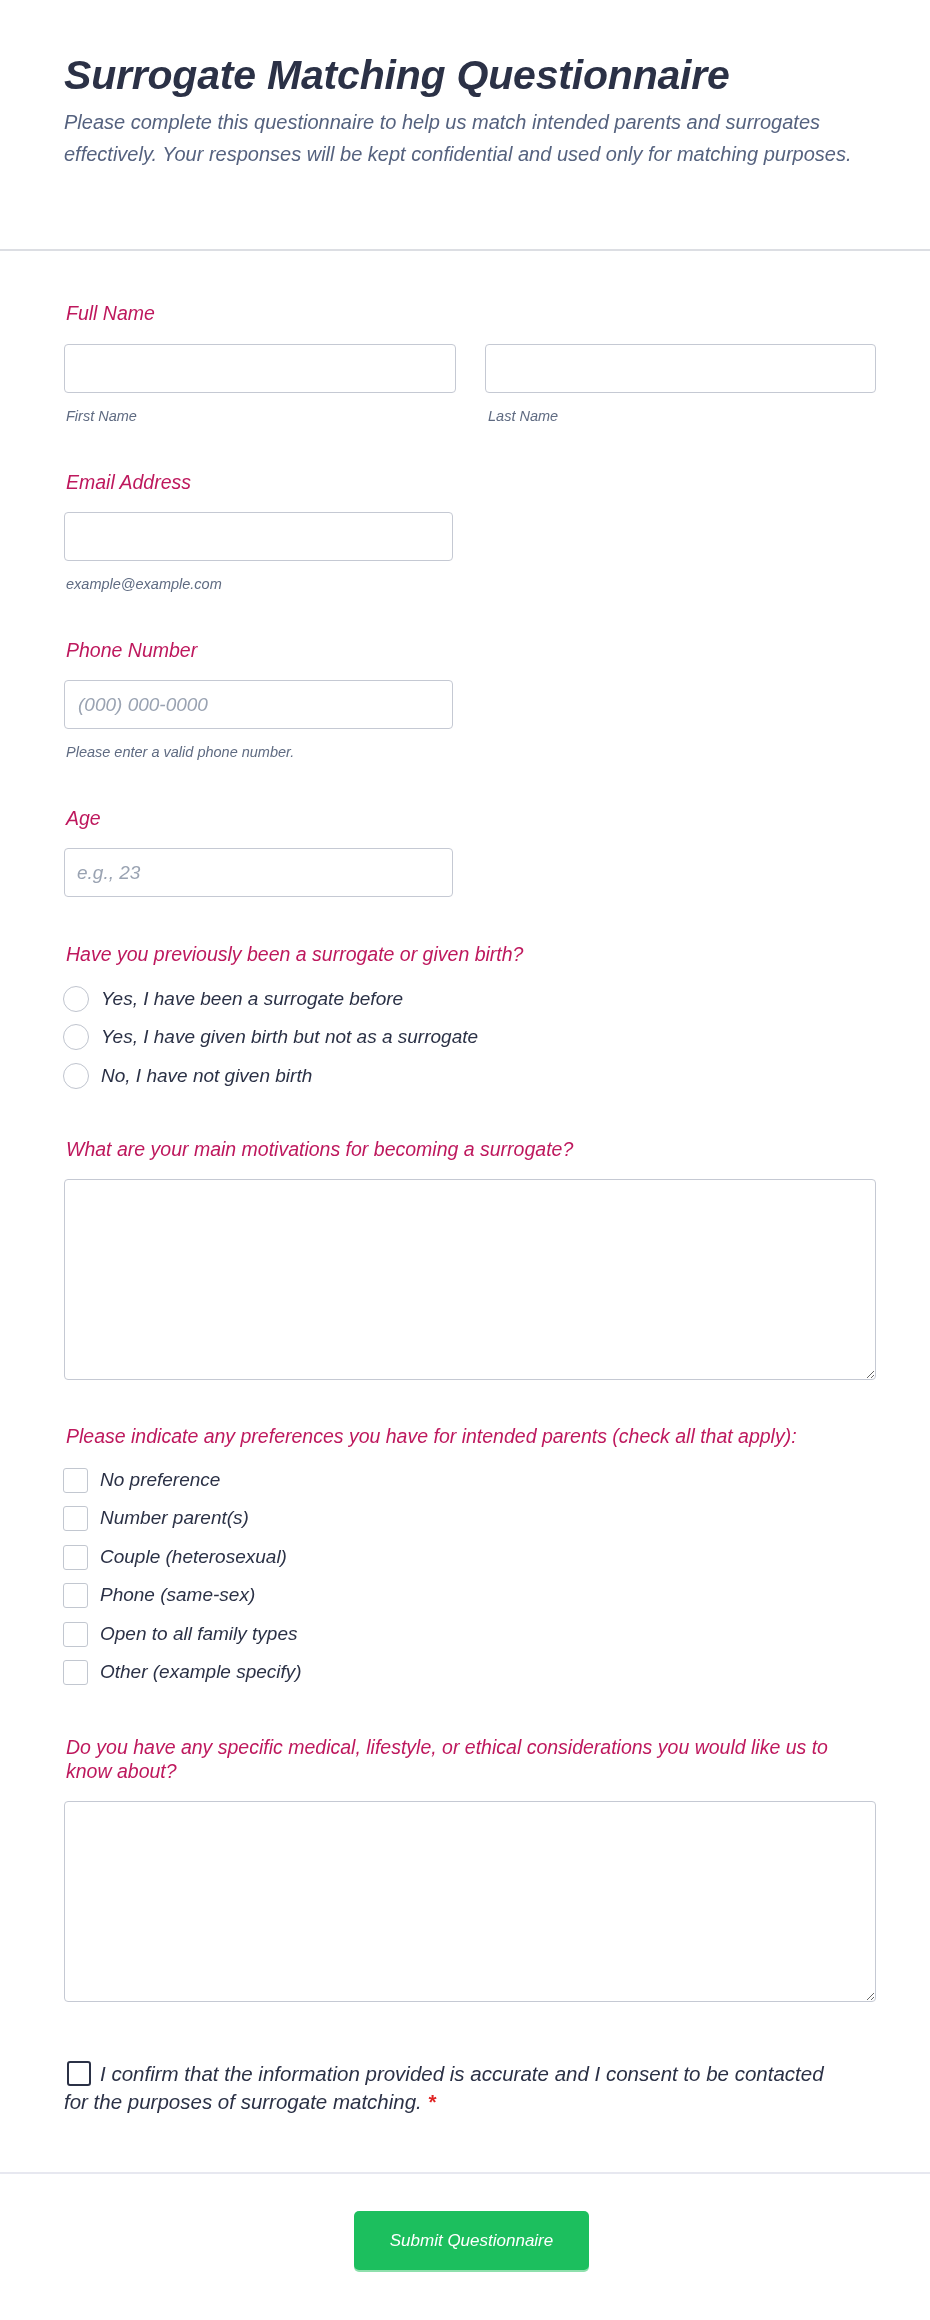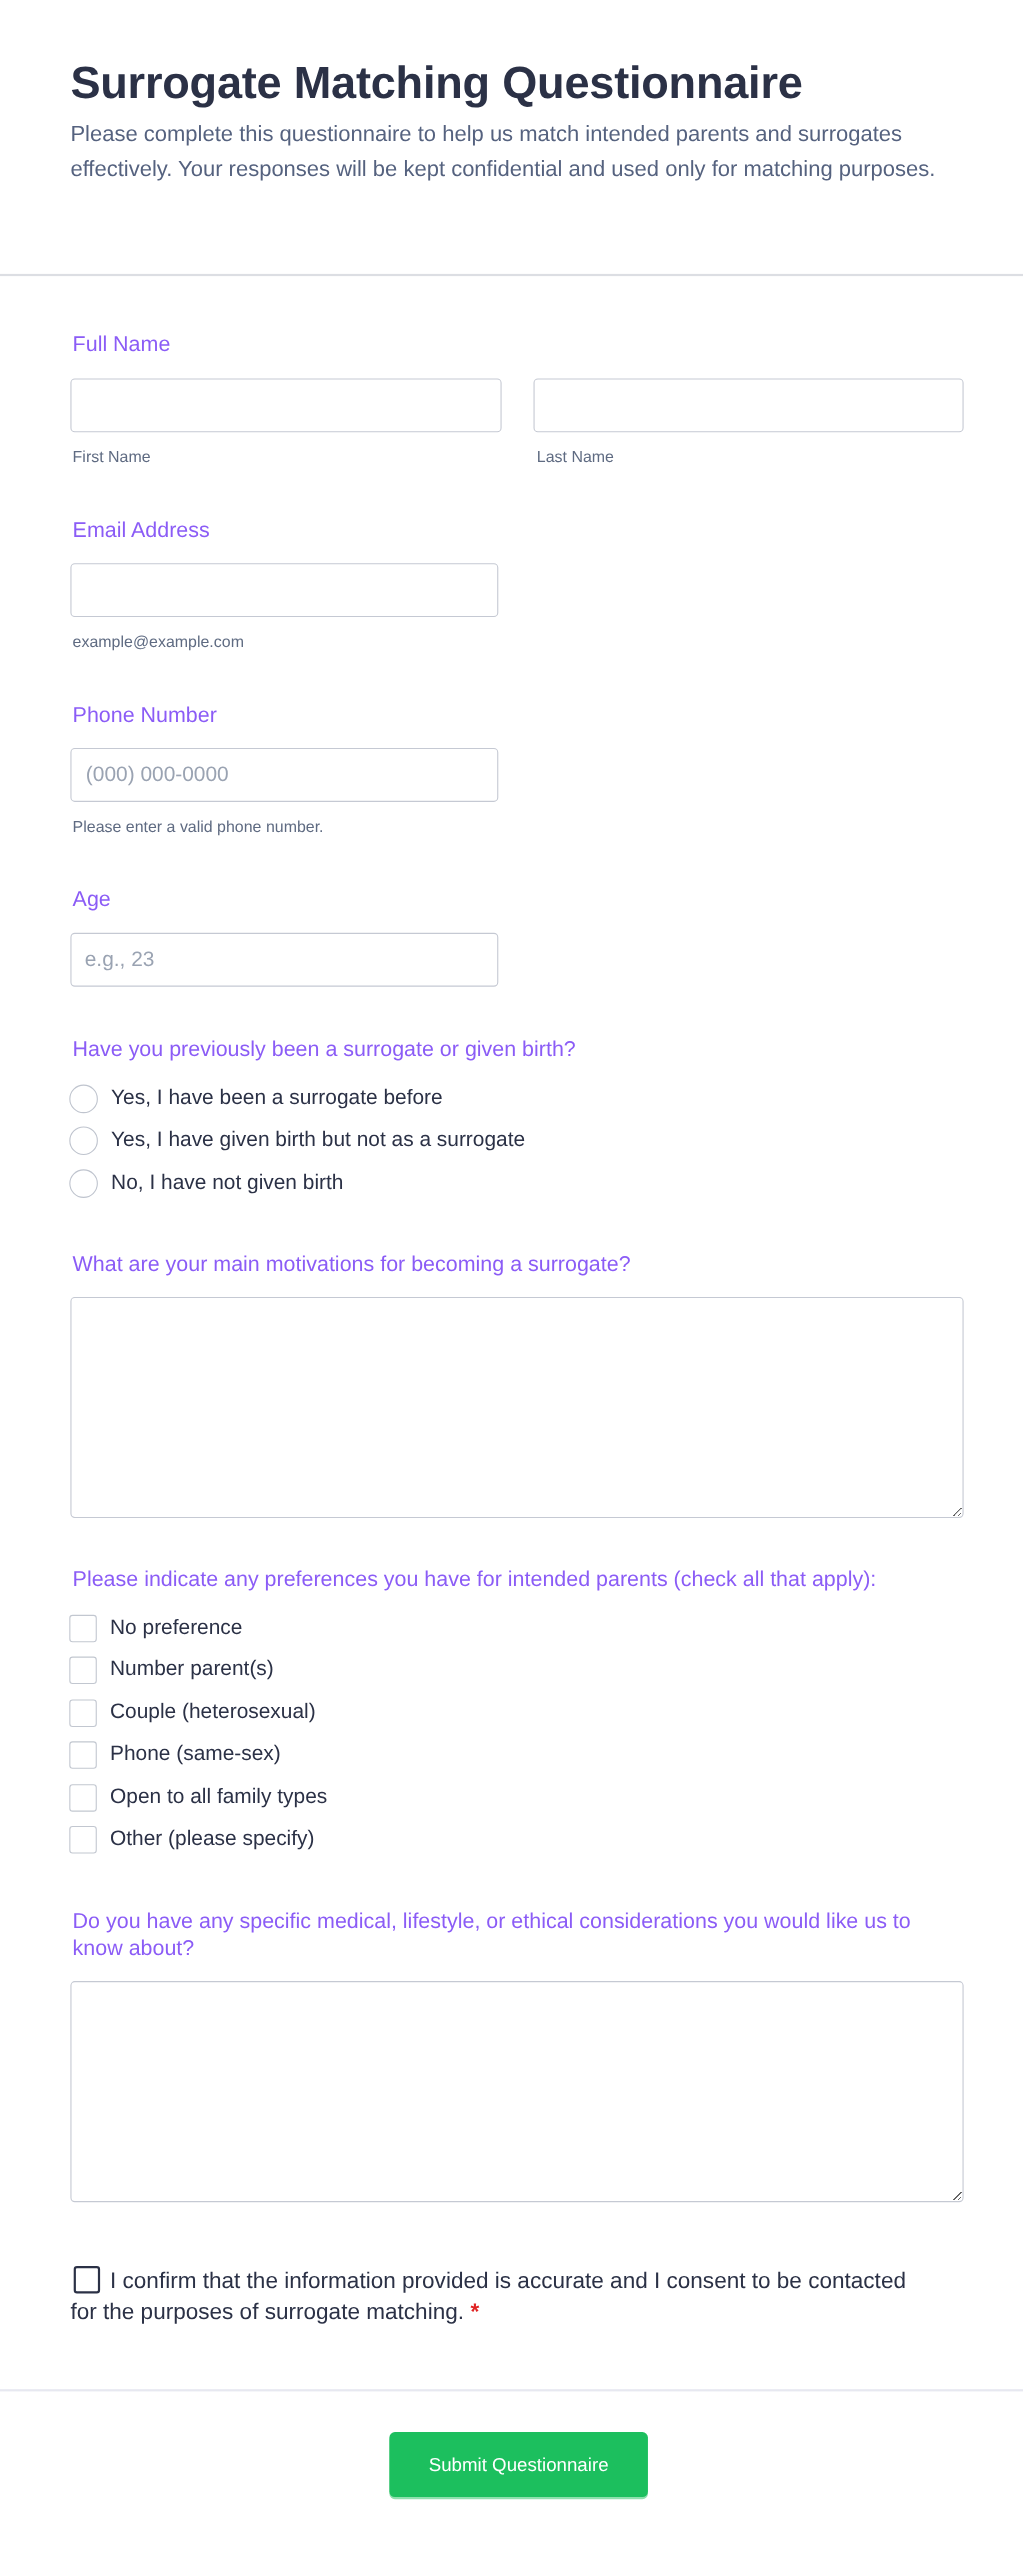--- a/index.html
+++ b/index.html
@@ -1,23 +1,23 @@
 <!DOCTYPE html>
 <html><head>
 <meta charset="utf-8">
 <style>
-  * { box-sizing: border-box; margin: 0; padding: 0; }
+  * { box-sizing: border-box; margin: 0; padding: 0; font-style: italic; }
   html, body { width: 930px; background: #ffffff; }
   body { font-family: "Liberation Sans", "DejaVu Sans", sans-serif; color: #2d3348; position: relative; height: 2320px; overflow: hidden; }
 
   .header { position: absolute; left: 0; top: 0; width: 930px; height: 251px; border-bottom: 2px solid #dcdee3; }
   .title { position: absolute; left: 64px; top: 52px; font-size: 41px; font-weight: 700; color: #2b3146; letter-spacing: -0.2px; white-space: nowrap; }
   .desc { position: absolute; left: 64px; top: 106px; width: 800px; font-size: 20px; line-height: 32px; color: #55627f; }
 
-  .label { position: absolute; left: 66px; font-size: 19.5px; color: #8b5cf6; white-space: nowrap; }
+  .label { position: absolute; left: 66px; font-size: 19.5px; color: #be185d; white-space: nowrap; }
   .sublabel { position: absolute; font-size: 14.5px; color: #5f6b82; white-space: nowrap; }
   .input { position: absolute; height: 49px; border: 1.5px solid #c5c9d3; border-radius: 4px; background: #fff; font-family: "Liberation Sans", "DejaVu Sans", sans-serif; font-size: 19px; color: #ef4444; padding: 0 13px; outline: none; }
   .input::placeholder { color: #9aa3b2; }
   .textarea { position: absolute; left: 64px; width: 812px; height: 201px; border: 1.5px solid #c5c9d3; border-radius: 4px; background: #fff; resize: both; font-family: "Liberation Sans", "DejaVu Sans", sans-serif; font-size: 18px; padding: 10px; outline: none; }
 
   .opt-row { position: absolute; left: 63px; height: 28px; display: flex; align-items: center; }
   .radio { width: 26px; height: 26px; border-radius: 50%; border: 1.5px solid #bfc4ce; background: #fff; flex: 0 0 auto; }
   .checkbox { width: 25px; height: 25px; border-radius: 3px; border: 1.5px solid #c2c7d0; background: #fff; flex: 0 0 auto; }
   .opt-label { margin-left: 12px; font-size: 19px; color: #2b3146; white-space: nowrap; }
 
@@ -86,21 +86,21 @@
 <div class="opt-row" style="top:1581px;">
   <span class="checkbox"></span>
   <span class="opt-label">Phone (same-sex)</span>
 </div>
 <div class="opt-row" style="top:1620px;">
   <span class="checkbox"></span>
   <span class="opt-label">Open to all family types</span>
 </div>
 <div class="opt-row" style="top:1658px;">
   <span class="checkbox"></span>
-  <span class="opt-label">Other (please specify)</span>
+  <span class="opt-label">Other (example specify)</span>
 </div>
 
 <div class="label" style="top:1735px; width:810px; white-space:normal; line-height:24px;">Do you have any specific medical, lifestyle, or ethical considerations you would like us to know about?</div>
 <textarea class="textarea" style="top: 1801px;"></textarea>
 
 <div class="consent">
   <span class="consent-box"></span><span>I confirm that the information provided is accurate and I consent to be contacted for the purposes of surrogate matching.</span><span class="required">*</span>
 </div>
 
 <div class="footer-line"></div>

